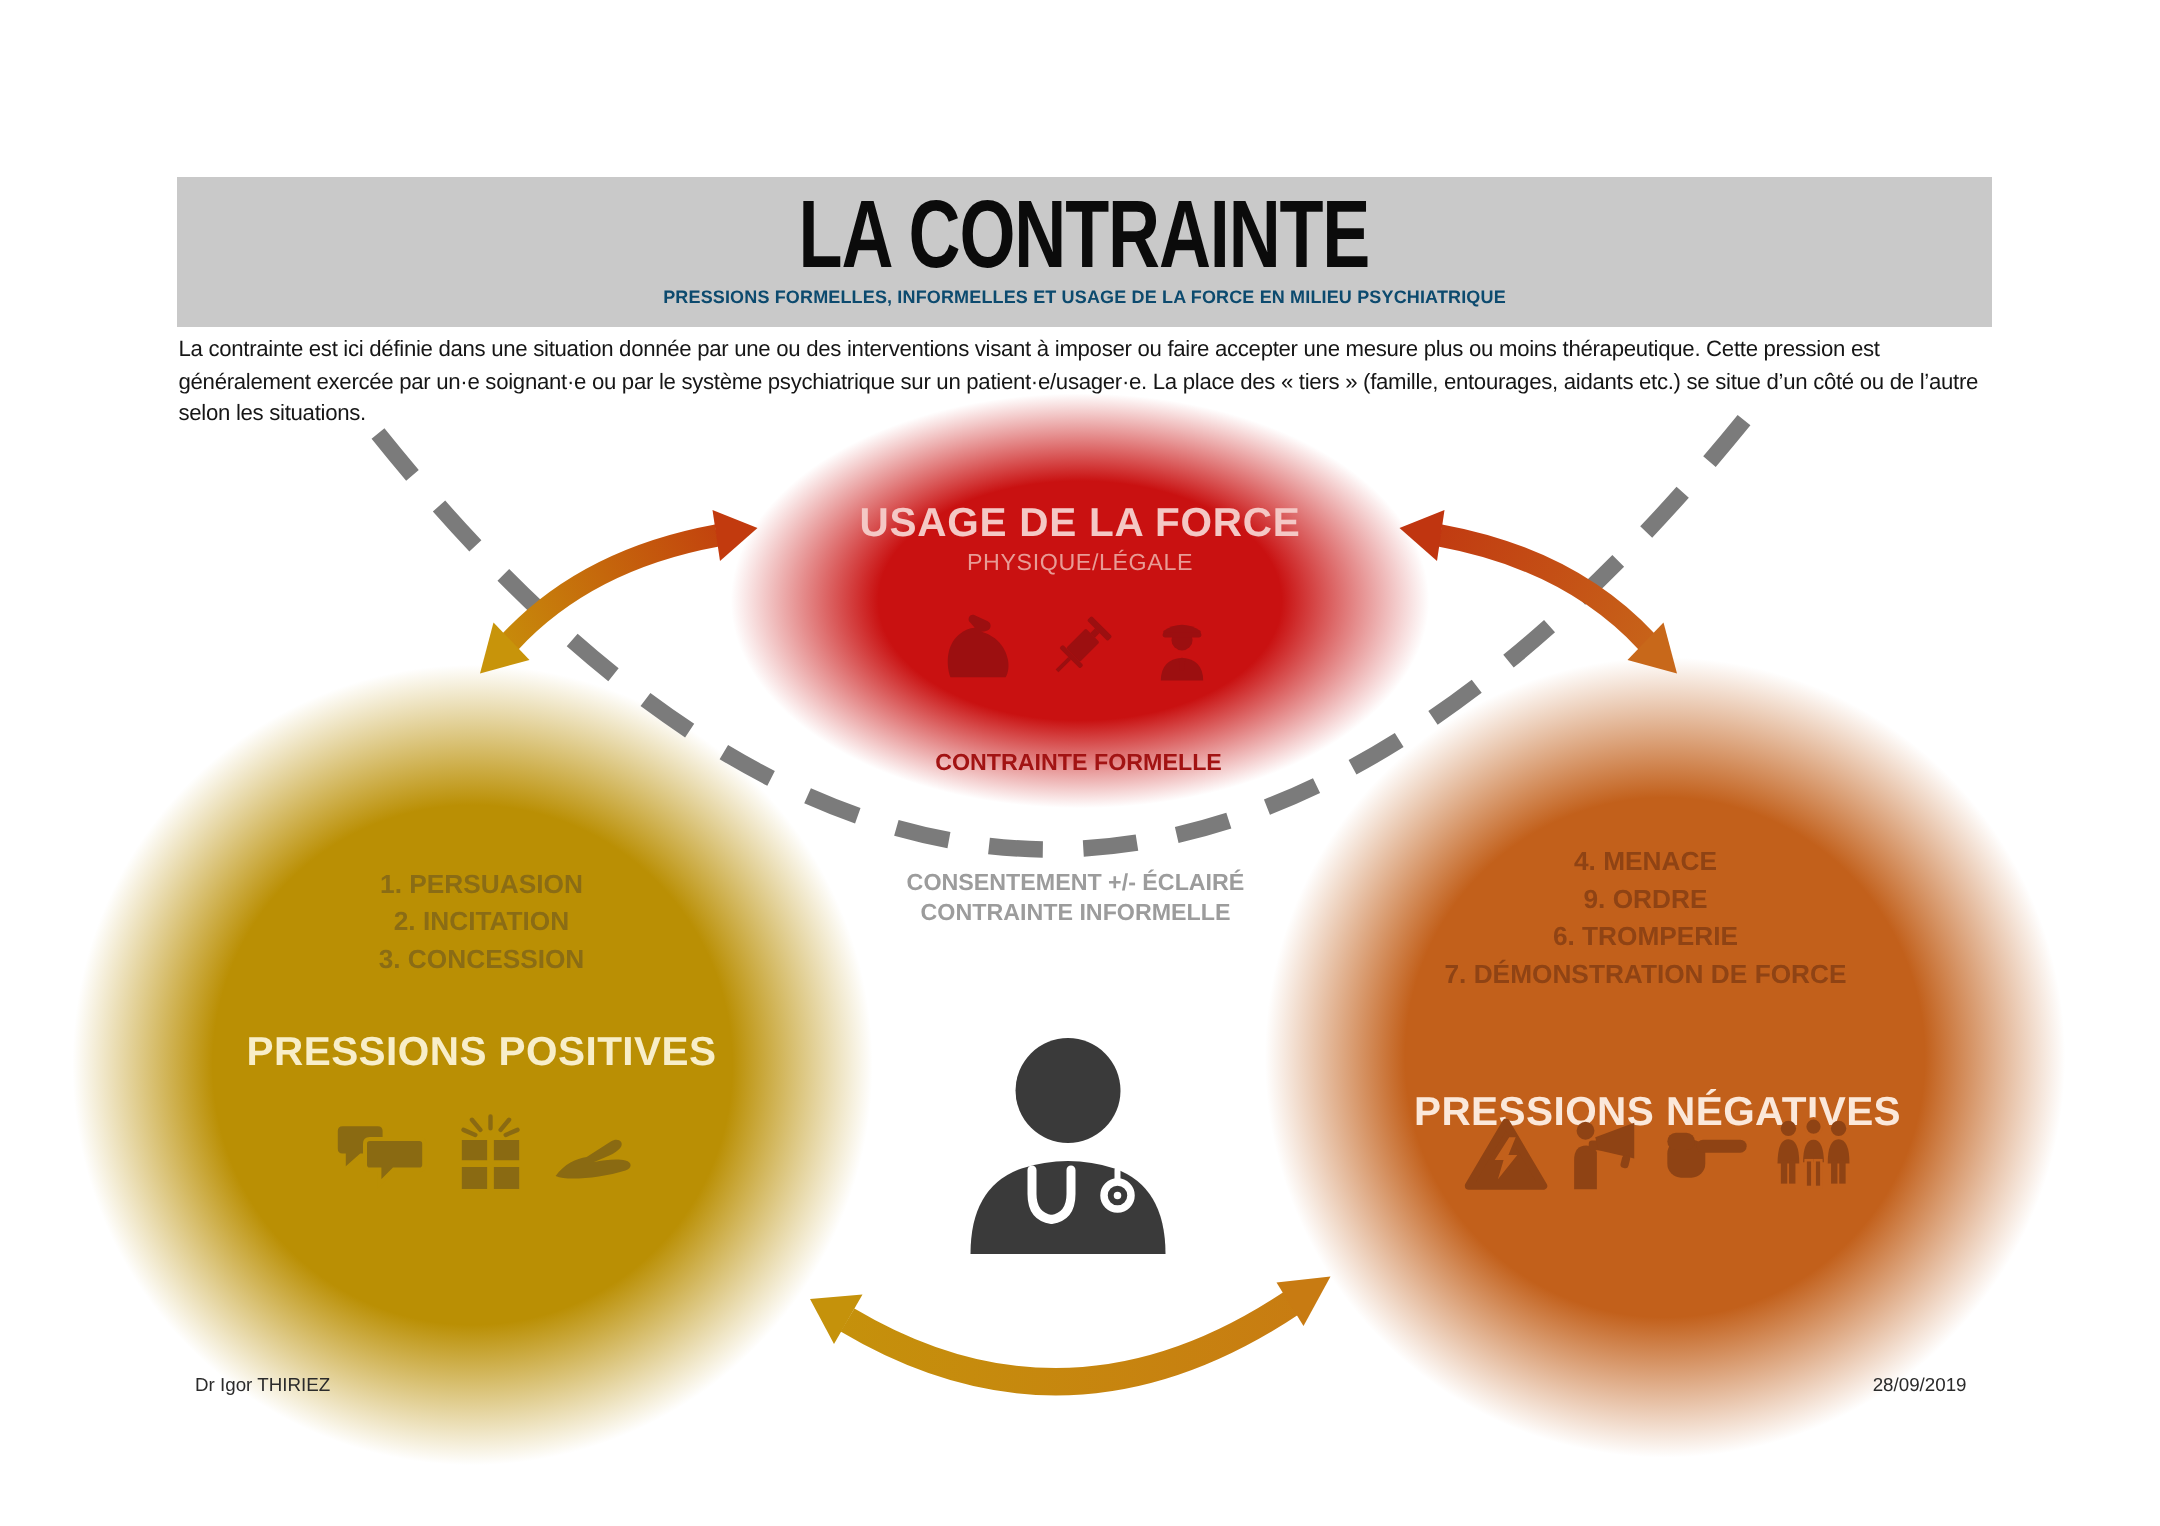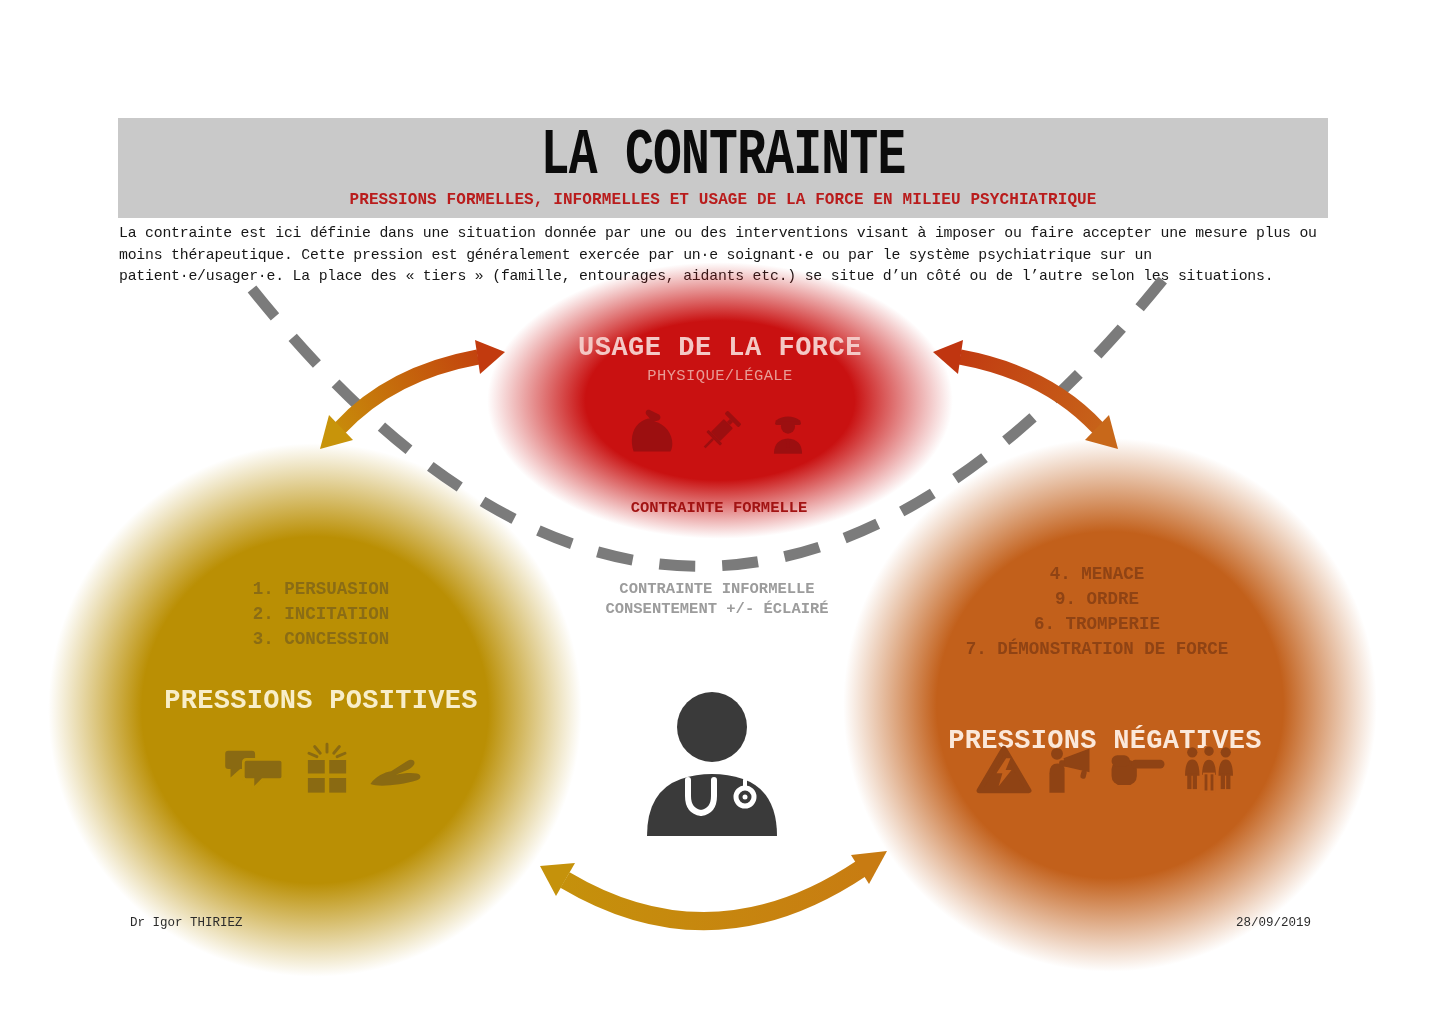--- a/index.html
+++ b/index.html
@@ -1,29 +1,29 @@
 <!DOCTYPE html>
 <html><head>
 <meta charset="utf-8">
 <style>
   * { margin:0; padding:0; box-sizing:border-box; }
   html,body { background:#fff; }
   .canvas {
     position:relative; width:1440px; height:1017px; overflow:hidden;
-    background:#fff; font-family:Liberation Mono, monospace;padding-left:31px;
+    background:#fff; font-family:Liberation Sans, sans-serif;padding-left:31px;
   }
   .abs { position:absolute; }
 
   
   .banner { left:118px; top:118px; width:1210px; height:100px; background:#c9c9c9; text-align:center; }
   .banner-title {
     display:inline-block; margin-top:6px; font-size:64px; font-weight:800; color:#0b0b0b;
     transform:scaleX(.75); transform-origin:center; letter-spacing:-1px; line-height:64px; white-space:nowrap;
   }
-  .banner-sub { margin-top:3px; font-size:16px; font-weight:700; color:#b91c1c; letter-spacing:.1px; }
+  .banner-sub { margin-top:3px; font-size:12px; font-weight:700; color:#0c4a6e; letter-spacing:.1px; }
   .description {
     left:119px; top:223px; width:1206px; font-size:14.8px; line-height:21.5px; color:#161616;
     letter-spacing:-0.2px;
   }
 
   
   .blob { border-radius:50%; }
   .blob-yellow { left:40px;  top:435px; width:550px; height:550px;
     background:radial-gradient(closest-side, #ba8f04 0%, #ba8f04 63%, rgba(186,143,4,0) 97%); }
   .blob-orange { left:835px; top:430px; width:550px; height:550px;
@@ -128,22 +128,22 @@
         <rect x="12" y="14.5" width="24" height="3" rx="1.5"></rect>
         <polygon points="22,31 26,31 25.2,38 22.8,38"></polygon>
       </g>
     </svg>
   </div>
 
   <div class="abs ctext formal">
     <div>CONTRAINTE FORMELLE</div>
   </div>
   <div class="abs ctext informal">
+    <div>CONSENTEMENT +/- ÉCLAIRÉ</div>
     <div>CONTRAINTE INFORMELLE</div>
-    <div>CONSENTEMENT +/- ÉCLAIRÉ</div>
   </div>
 
   <div class="abs ctext pos-list">
     <div>1. PERSUASION</div>
     <div>2. INCITATION</div>
     <div>3. CONCESSION</div>
   </div>
   <div class="abs ctext pos-title">PRESSIONS POSITIVES</div>
 
   <div class="abs icon-row row-yellow">

